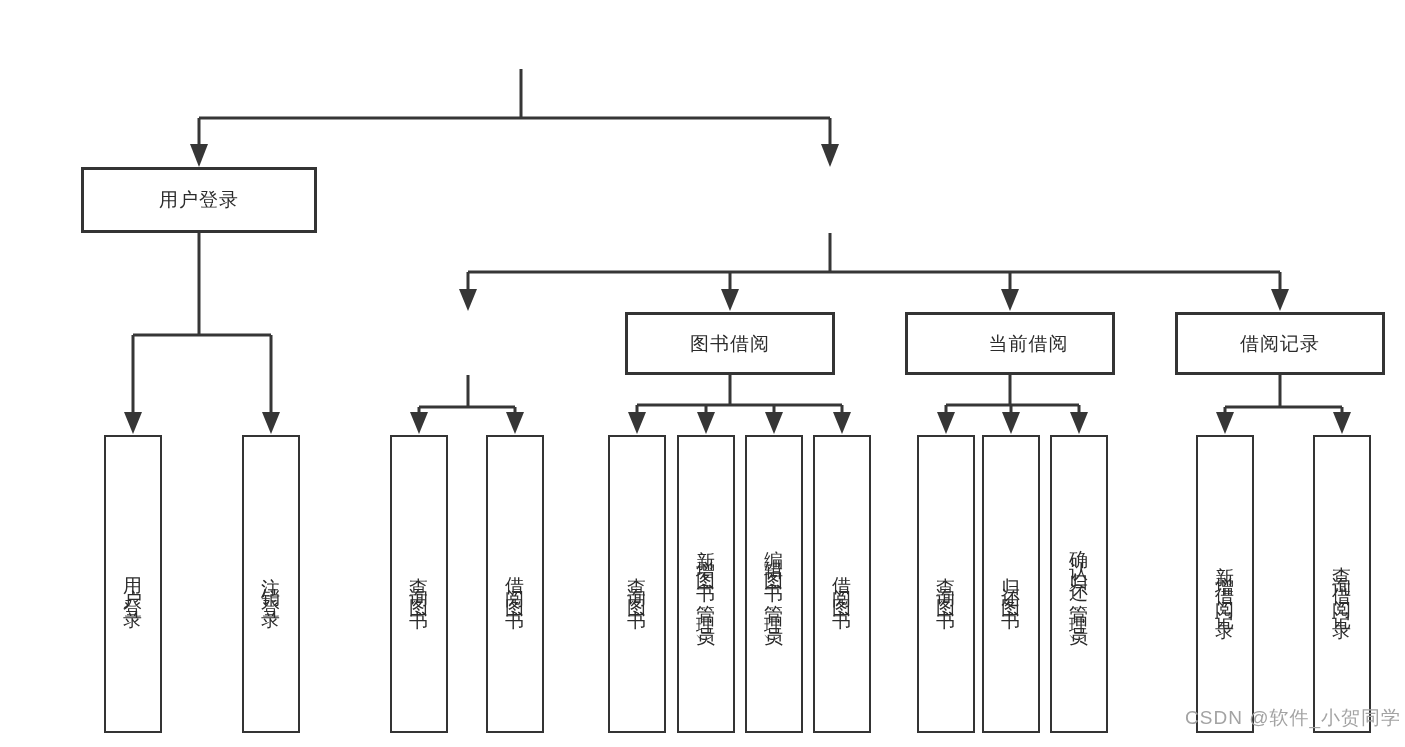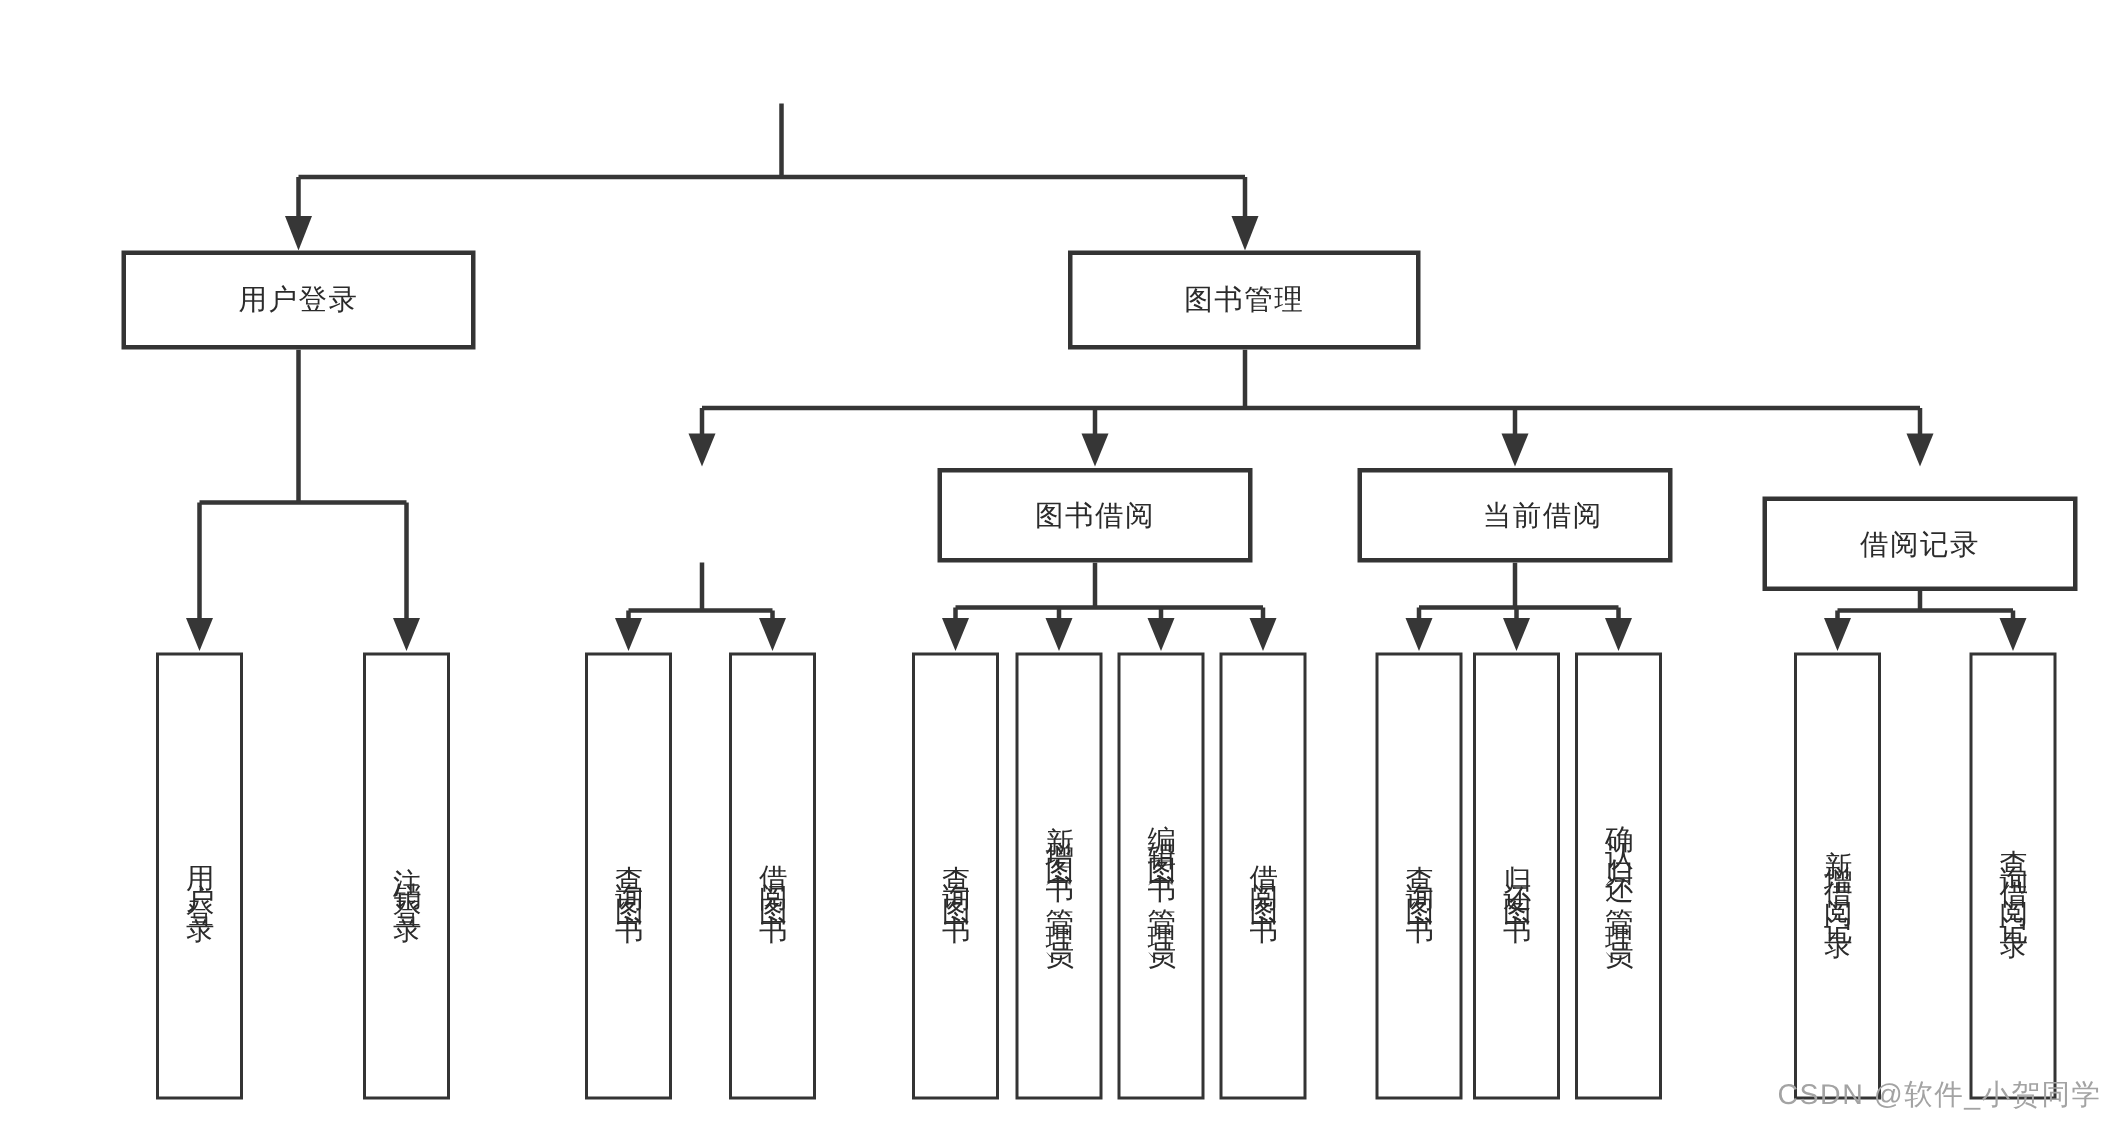--- a/index.html
+++ b/index.html
@@ -29,21 +29,21 @@
     border-width:2px;
     writing-mode:vertical-lr;
     text-orientation:mixed;
     font-size:19px;
     letter-spacing:11px;
     line-height:1;
   }
   .watermark{
     position:absolute;
     right:4px;
-    bottom:4px;
+    bottom:16px;
     font-size:19px;
     letter-spacing:1px;
     color:#a3a3a3;
     z-index:5;
     white-space:nowrap;
     margin-top:36px;
   }
 </style>
 </head>
 <body>
@@ -97,31 +97,28 @@
       <path d="M1280,375 V407 M1225,407 H1342 M1225,407 V414 M1342,407 V414"></path>
       <polygon points="1216,412 1234,412 1225,434"></polygon>
       <polygon points="1333,412 1351,412 1342,434"></polygon>
     </g>
   </svg>
 
 
   <div class="node hbox" style="left:81px;top:167px;width:236px;height:66px;">
     <span>用户登录</span>
   </div>
-  <div class="node hbox" style="left:712px;top:167px;width:235px;height:66px;">
-    <span>图书管理</span>
-  </div>
 
   <div class="node hbox" style="left:625px;top:312px;width:210px;height:63px;">
     <span>图书借阅</span>
   </div>
   <div class="node hbox" style="left:905px;top:312px;width:210px;height:63px;padding-left:37px;">
     <span>当前借阅</span>
   </div>
-  <div class="node hbox" style="left:1175px;top:312px;width:210px;height:63px;margin-top:19px;">
+  <div class="node hbox" style="left:1175px;top:312px;width:210px;height:63px;">
     <span>借阅记录</span>
   </div>
 
   <div class="node vbox" style="left:104px;top:435px;width:58px;height:298px;">
     <span>用户登录</span>
   </div>
   <div class="node vbox" style="left:242px;top:435px;width:58px;height:298px;">
     <span>注销登录</span>
   </div>
 

